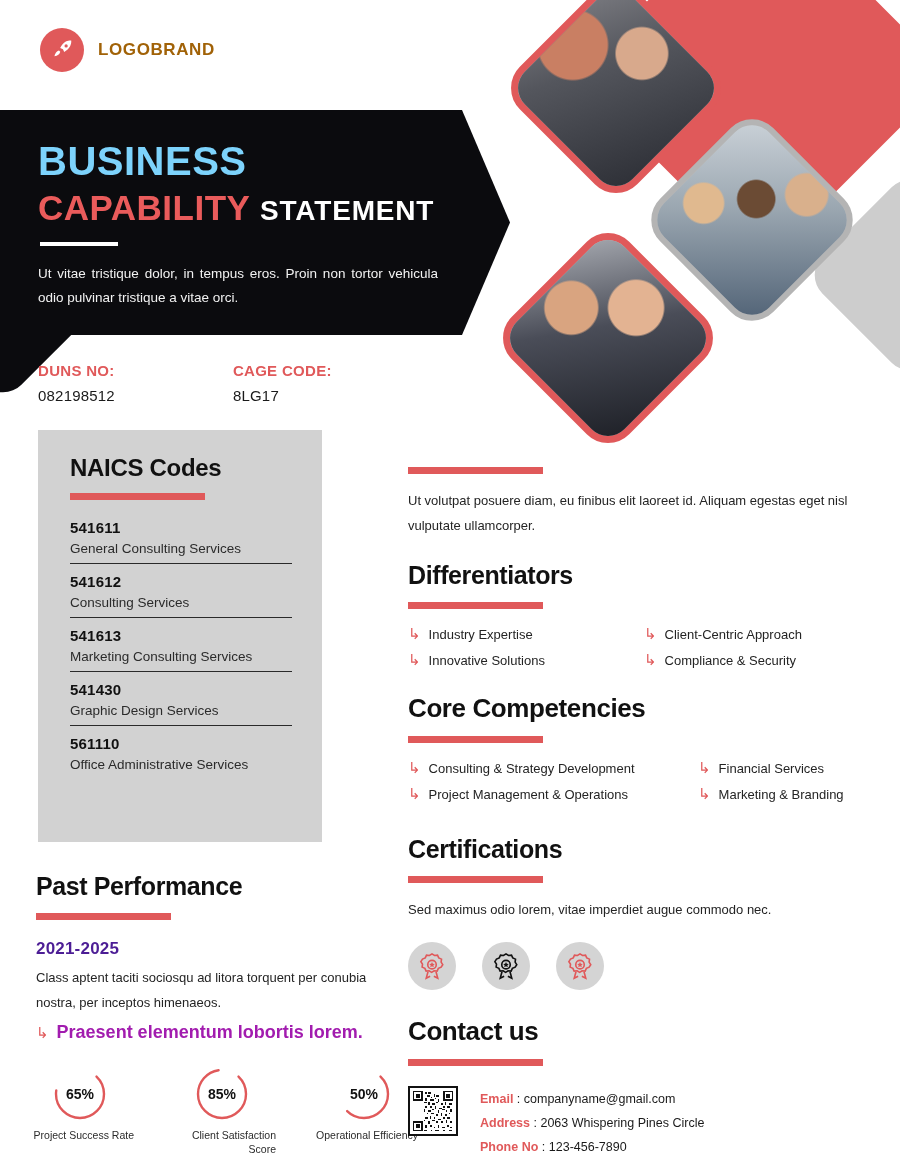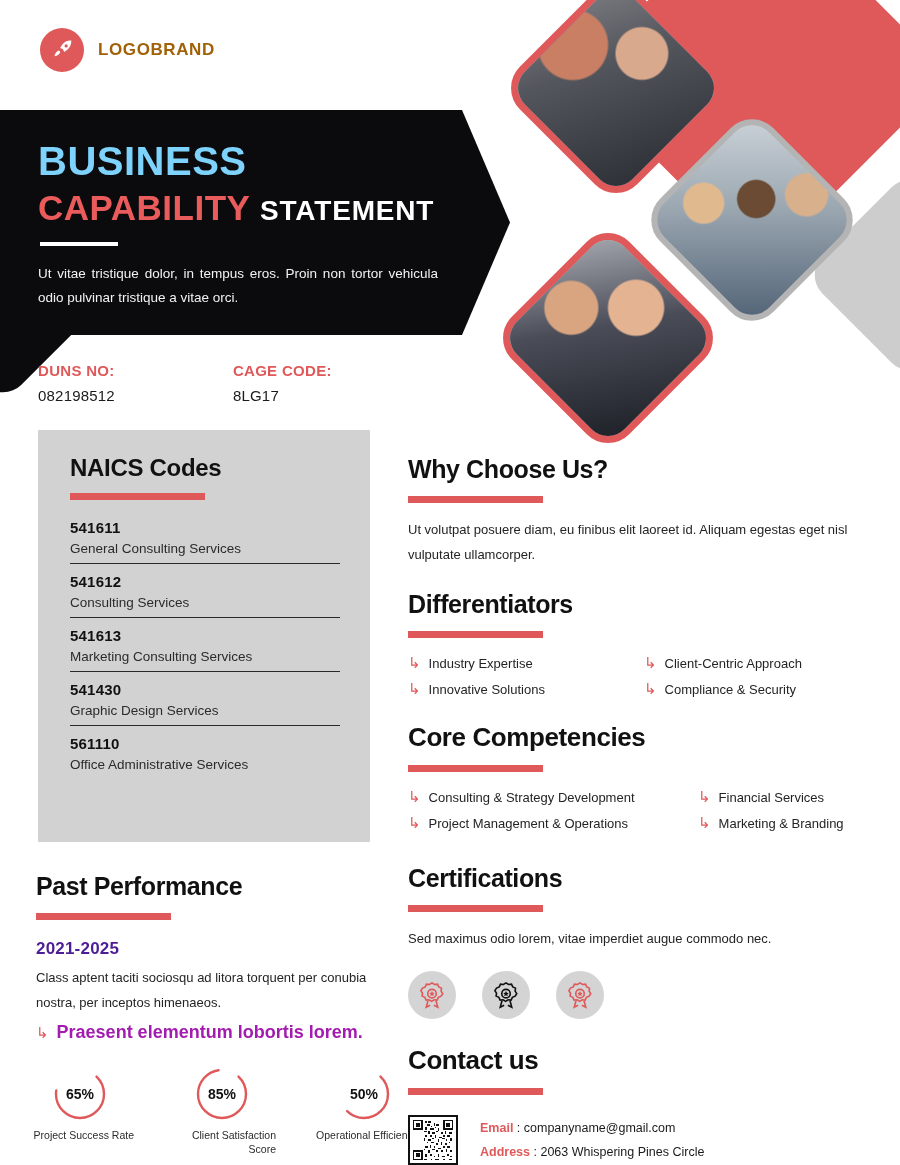--- a/index.html
+++ b/index.html
@@ -64,21 +64,21 @@
   .hero-rule { width: 78px; height: 4px; background: #fff; margin: 14px 0 16px 2px; }
   .hero p { font-size: 13.5px; color: #f2f2f2; line-height: 1.75; width: 400px; text-align: justify; }
 
   
   .codes { position: absolute; left: 38px; top: 362px; display: flex; gap: 118px; }
   .code-label { font-size: 15px; font-weight: 700; color: #e0595a; letter-spacing: 0.3px; }
   .code-value { font-size: 15px; color: #1a1a1a; margin-top: 8px; letter-spacing: 0.2px; }
 
   
   .naics-panel {
-    position: absolute; left: 38px; top: 430px; width: 332px; height: 412px;
+    position: absolute; left: 38px; top: 430px; width: 284px; height: 412px;
     background: #d2d2d2;
   }
   .naics-inner { padding: 24px 30px 0 32px; }
   .naics-title { font-size: 24px; font-weight: 700; color: #111; letter-spacing: -0.3px; }
   .bar-red { width: 135px; height: 7px; background: #e0595a; margin-top: 11px; }
   .naics-list { margin-top: 19px; }
   .naics-item { padding-bottom: 7px; }
   .naics-item + .naics-item { border-top: 1.6px solid #2a2a2a; padding-top: 9px; }
   .naics-code { font-size: 15px; font-weight: 700; color: #111; letter-spacing: 0.2px; }
   .naics-desc { font-size: 13.5px; color: #2b2b2b; margin-top: 5px; }
@@ -258,21 +258,20 @@
           </svg>
           <div class="pct">50%</div>
         </div>
         <div class="ring-label">Operational Efficiency</div>
       </div>
     </div>
 
   <div class="right">
 
     <div class="r-sec">
-      <div class="r-title">Why Choose Us?</div>
       <div class="r-bar"></div>
       <div class="r-text">Ut volutpat posuere diam, eu finibus elit laoreet id. Aliquam egestas eget nisl vulputate ullamcorper.</div>
     </div>
 
     <div class="r-sec" style="margin-top:22px;">
       <div class="r-title">Differentiators</div>
       <div class="r-bar"></div>
       <div class="grid2" id="diff-grid">
           <div class="bul">
             <span class="arrow">↳</span>

